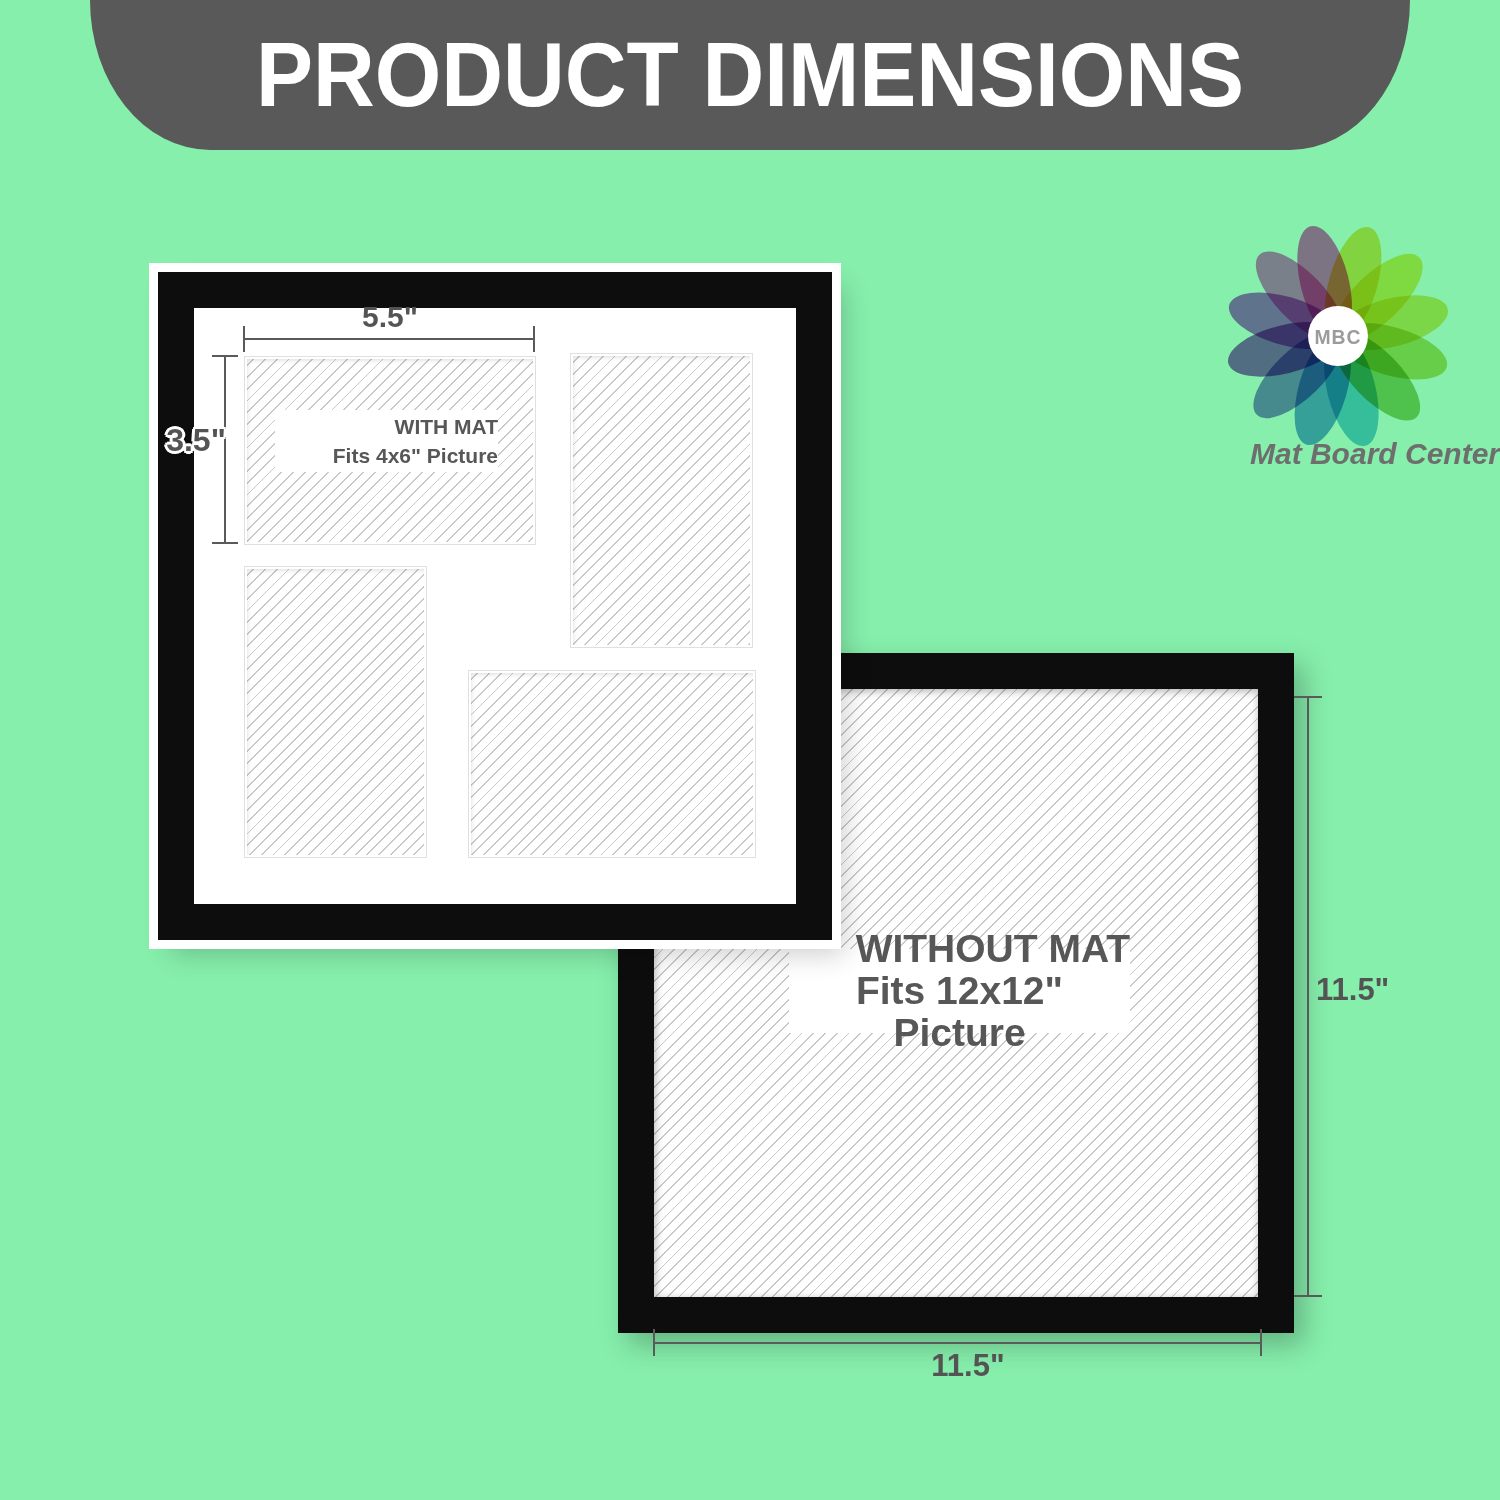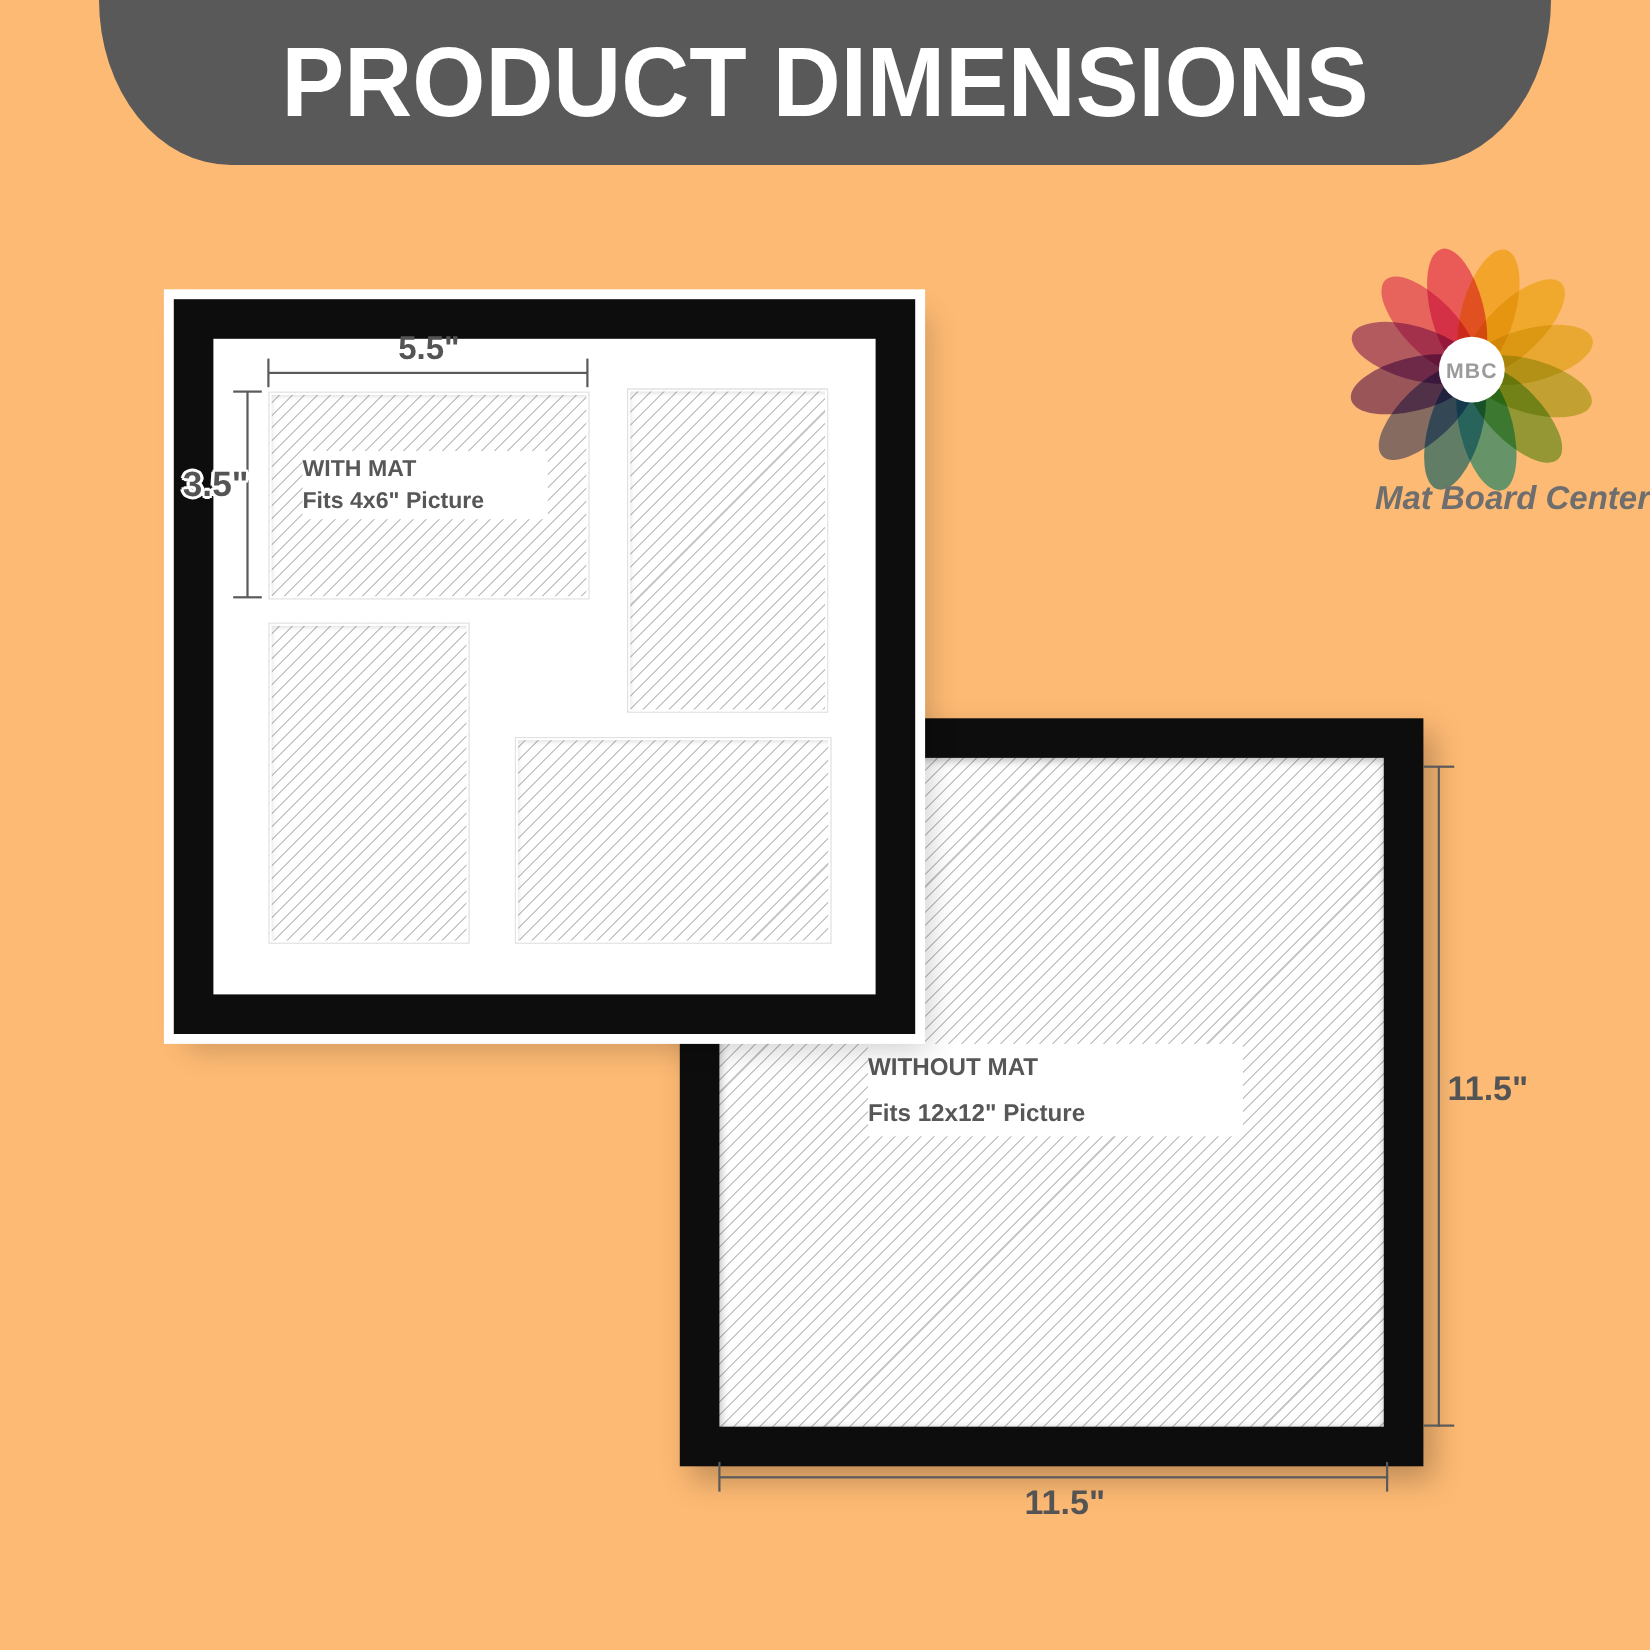--- a/index.html
+++ b/index.html
@@ -1,16 +1,16 @@
 <!DOCTYPE html>
 <html><head>
 <meta charset="utf-8">
 <style>
   html,body{margin:0;padding:0;background:#ffffff;font-family:"Liberation Sans",sans-serif;}
-  #stage{position:relative;width:1500px;height:1500px;background:#fdba74;overflow:hidden;}
+  #stage{position:relative;width:1500px;height:1500px;background:#86efac;overflow:hidden;}
 
   
   .banner{position:absolute;left:90px;top:0;width:1320px;height:150px;background:#595959;
           border-radius:0 0 120px 120px / 0 0 150px 150px;
           display:flex;align-items:center;justify-content:center;}
   .banner-title{color:#ffffff;font-size:90px;font-weight:700;letter-spacing:0px;
                 transform:scaleX(0.95);white-space:nowrap;}
 
   
   .frame{position:absolute;background:#0d0d0d;}
@@ -23,23 +23,23 @@
   .hatch{background:repeating-linear-gradient(135deg,#ffffff 0px,#ffffff 7px,#c9c9c9 7px,#c9c9c9 8.3px);}
 
   .opening{position:absolute;border:1px solid #e0e0e0;
            box-shadow:inset 0 0 0 2px #ffffff, inset 2px 3px 5px rgba(0,0,0,0.15);}
 
   .glass{position:absolute;left:36px;top:36px;right:36px;bottom:36px;
          box-shadow:inset 0 3px 8px rgba(0,0,0,0.22), inset 3px 0 8px rgba(0,0,0,0.10);}
 
   
   .caption{position:absolute;background:#ffffff;text-align:center;color:#575757;font-weight:700;
-           display:flex;flex-direction:column;align-items:flex-start;justify-content:center;}
+           display:flex;flex-direction:column;align-items:flex-end;justify-content:center;}
   .caption-small{font-size:21px;line-height:29px;}
-  .caption-large{font-size:22px;line-height:42px;}
+  .caption-large{font-size:39px;line-height:42px;}
 
   
   .dim{background:#5a5a5a;position:absolute;z-index:5;}
   .dim-label{position:absolute;z-index:6;color:#545454;font-weight:700;text-align:center;white-space:nowrap;}
   .outlined{text-shadow:-2px -2px 0 #fff, 2px -2px 0 #fff, -2px 2px 0 #fff, 2px 2px 0 #fff,
             -3px 0 0 #fff, 3px 0 0 #fff, 0 -3px 0 #fff, 0 3px 0 #fff;}
 
   
   .logo-flower{position:absolute;left:1222px;top:220px;width:232px;height:232px;}
   .brand-name{position:absolute;left:1200px;top:437px;width:300px;text-align:right;

